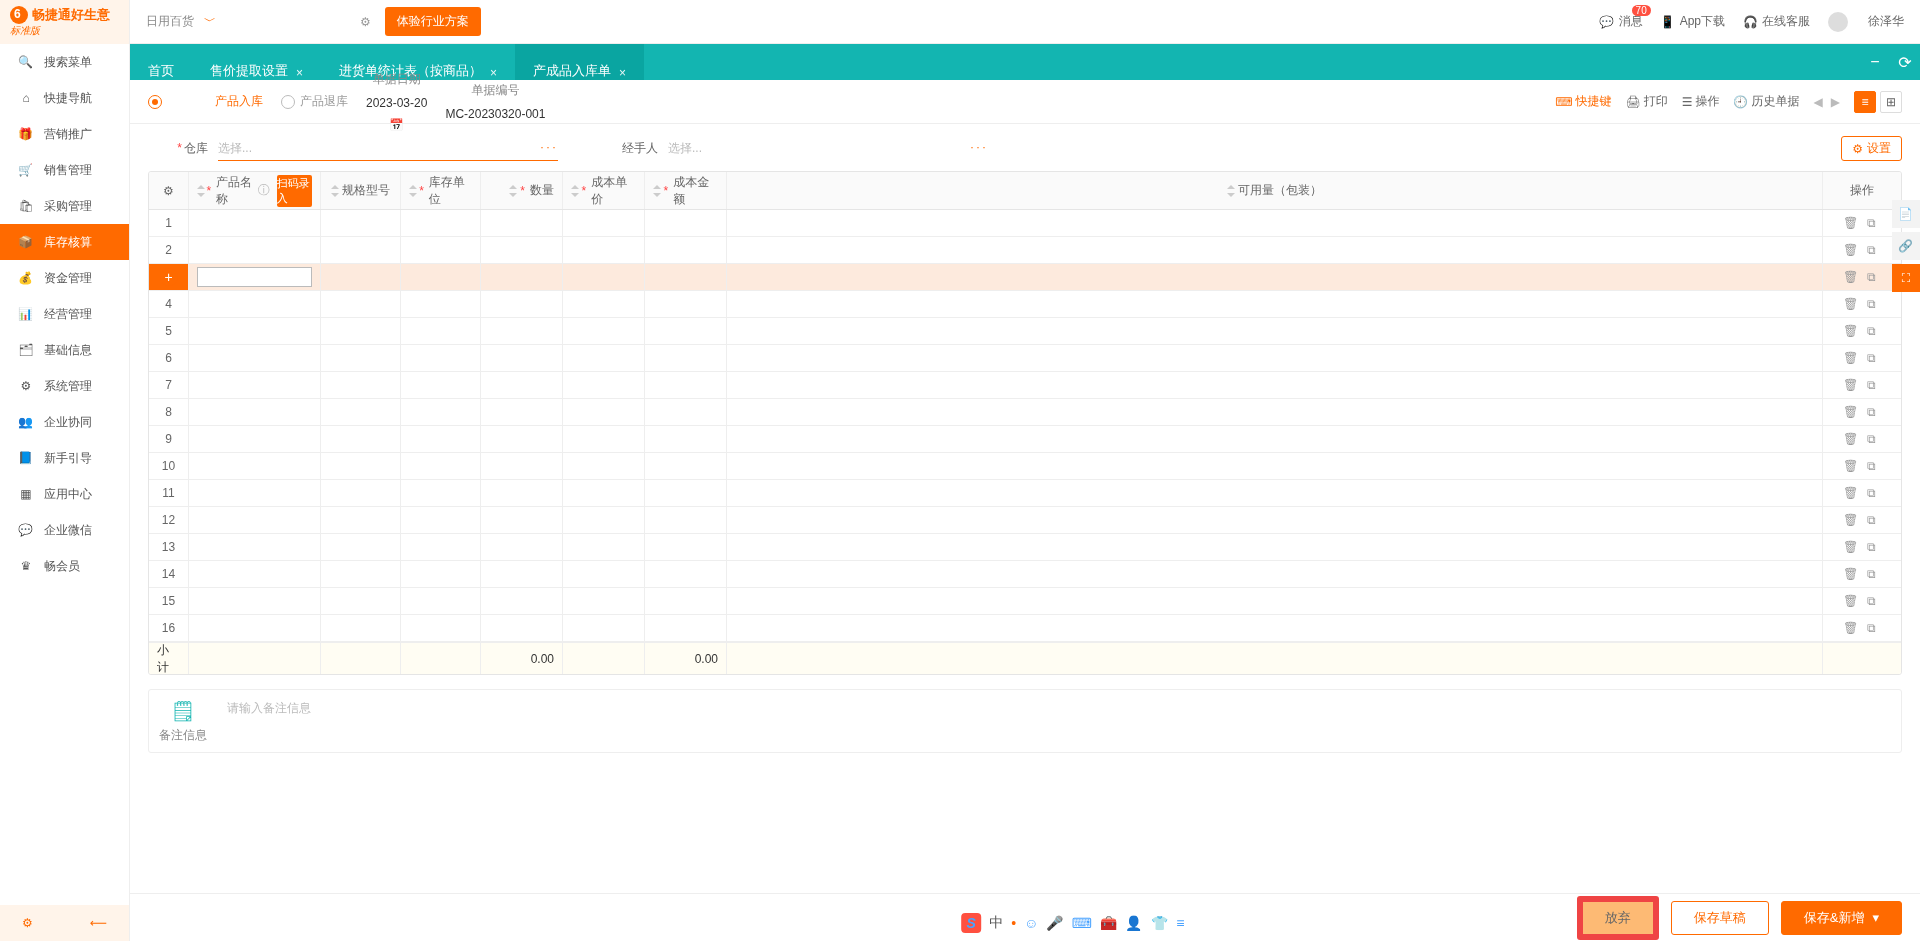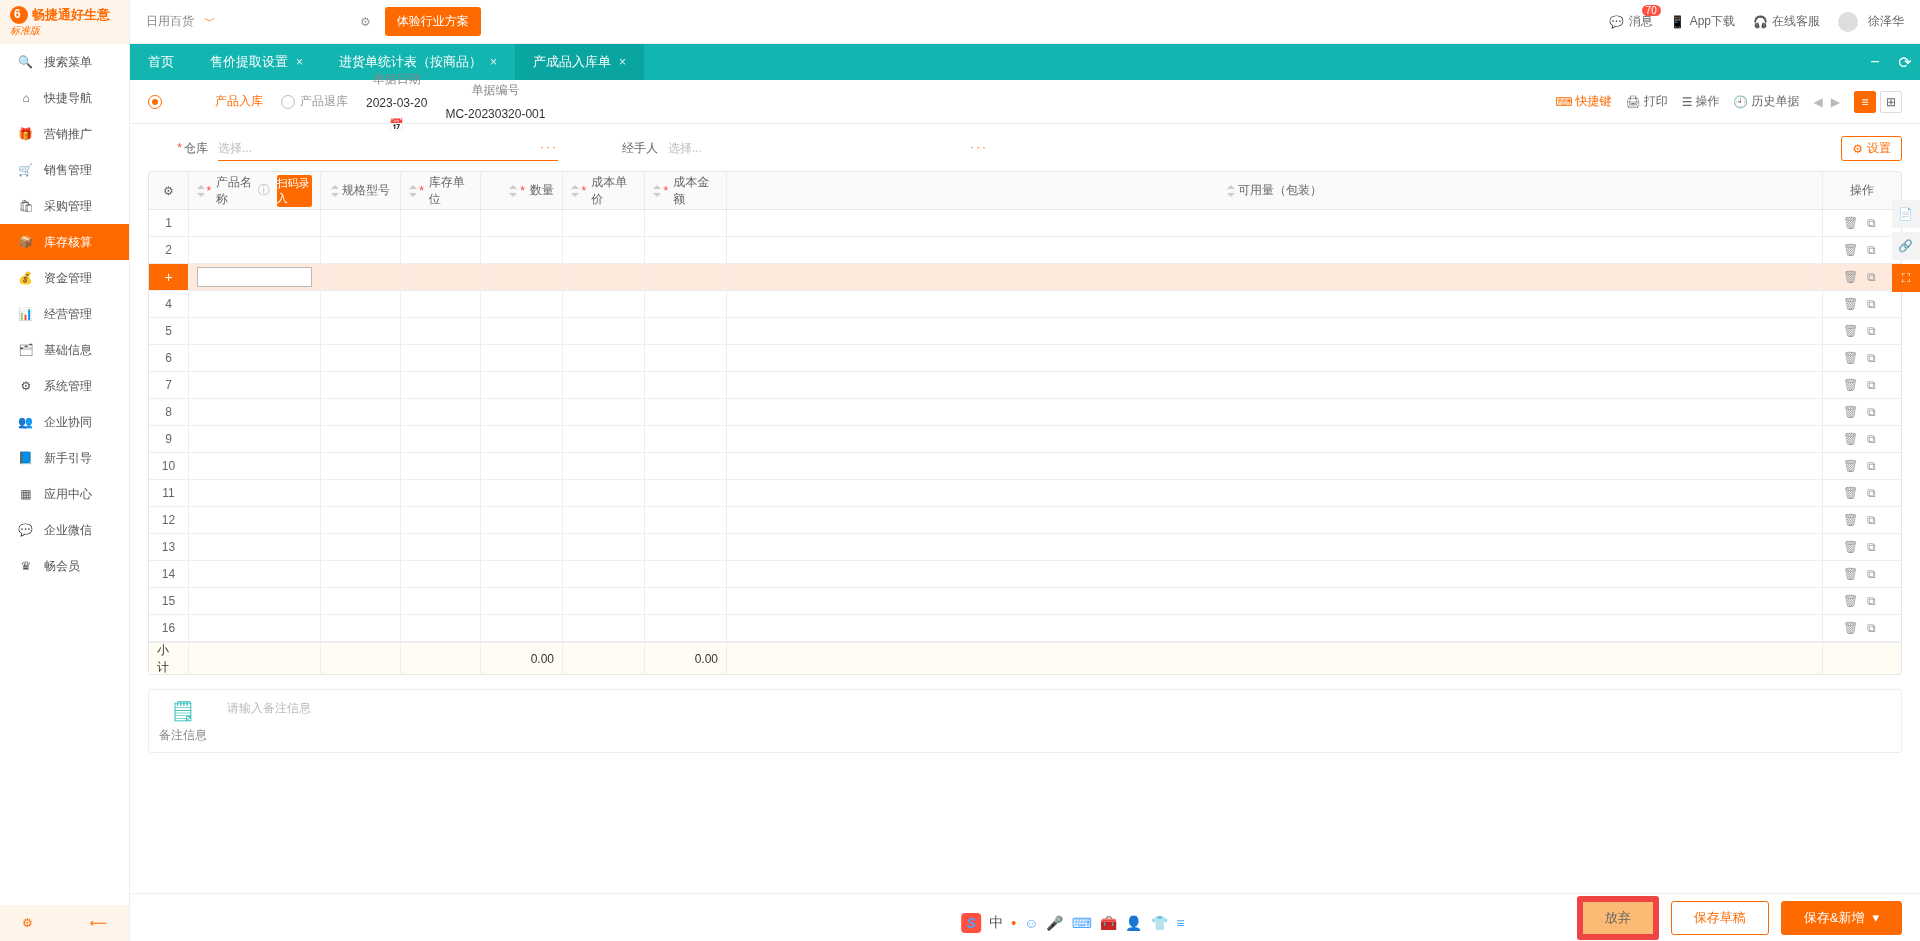--- a/index.html
+++ b/index.html
@@ -25,26 +25,26 @@
 
 
 .topbar { height: 44px; background: #fff; border-bottom: 1px solid #eee; display: flex; align-items: center; padding: 0 16px; gap: 14px; }
 .cat-select { flex: 0 0 200px; display: flex; align-items: center; gap: 10px; color: #888; }
 .cat-select .chev { color: #ff6a00; }
 .gear { color: #999; }
 .exp-btn { background: #ff6a00; color: #fff; padding: 6px 12px; border-radius: 3px; cursor: pointer; }
 .topbar-right { margin-left: auto; display: flex; align-items: center; gap: 18px; color: #666; }
 .top-link { display: flex; align-items: center; gap: 4px; cursor: pointer; position: relative; }
 .badge { position: absolute; top: -8px; right: -8px; background: #ff5040; color: #fff; font-size: 10px; border-radius: 8px; padding: 0 4px; }
-.user { display: flex; align-items: center; gap: 10px; text-align: center; }
+.user { display: flex; align-items: center; gap: 20px; text-align: center; }
 .avatar { width: 20px; height: 20px; background: #ddd; border-radius: 50%; }
 
 
 .tabstrip { height: 36px; background: #13b5b1; display: flex; align-items: stretch; }
-.tab { display: flex; align-items: center; padding: 0 18px; color: #fff; gap: 8px; cursor: pointer; font-size: 13px; }
+.tab { display: flex; align-items: flex-end; padding: 0 18px; color: #fff; gap: 8px; cursor: pointer; font-size: 13px; }
 .tab.active { background: #0aa5a1; }
 .tab .x { font-size: 12px; opacity: .9; }
 .tabstrip-right { margin-left: auto; display: flex; align-items: center; }
 .tabstrip-right span { width: 30px; text-align: center; color: #fff; font-size: 16px; cursor: pointer; }
 
 
 .docheader { height: 44px; background: #fff; border-bottom: 1px solid #eee; display: flex; align-items: center; padding: 0 18px; gap: 18px; }
 .radio { display: inline-flex; align-items: center; gap: 5px; cursor: pointer; }
 .radio-circle { width: 14px; height: 14px; border: 1px solid #bbb; border-radius: 50%; display: inline-block; position: relative; }
 .radio.sel .radio-circle { border-color: #ff6a00; }

